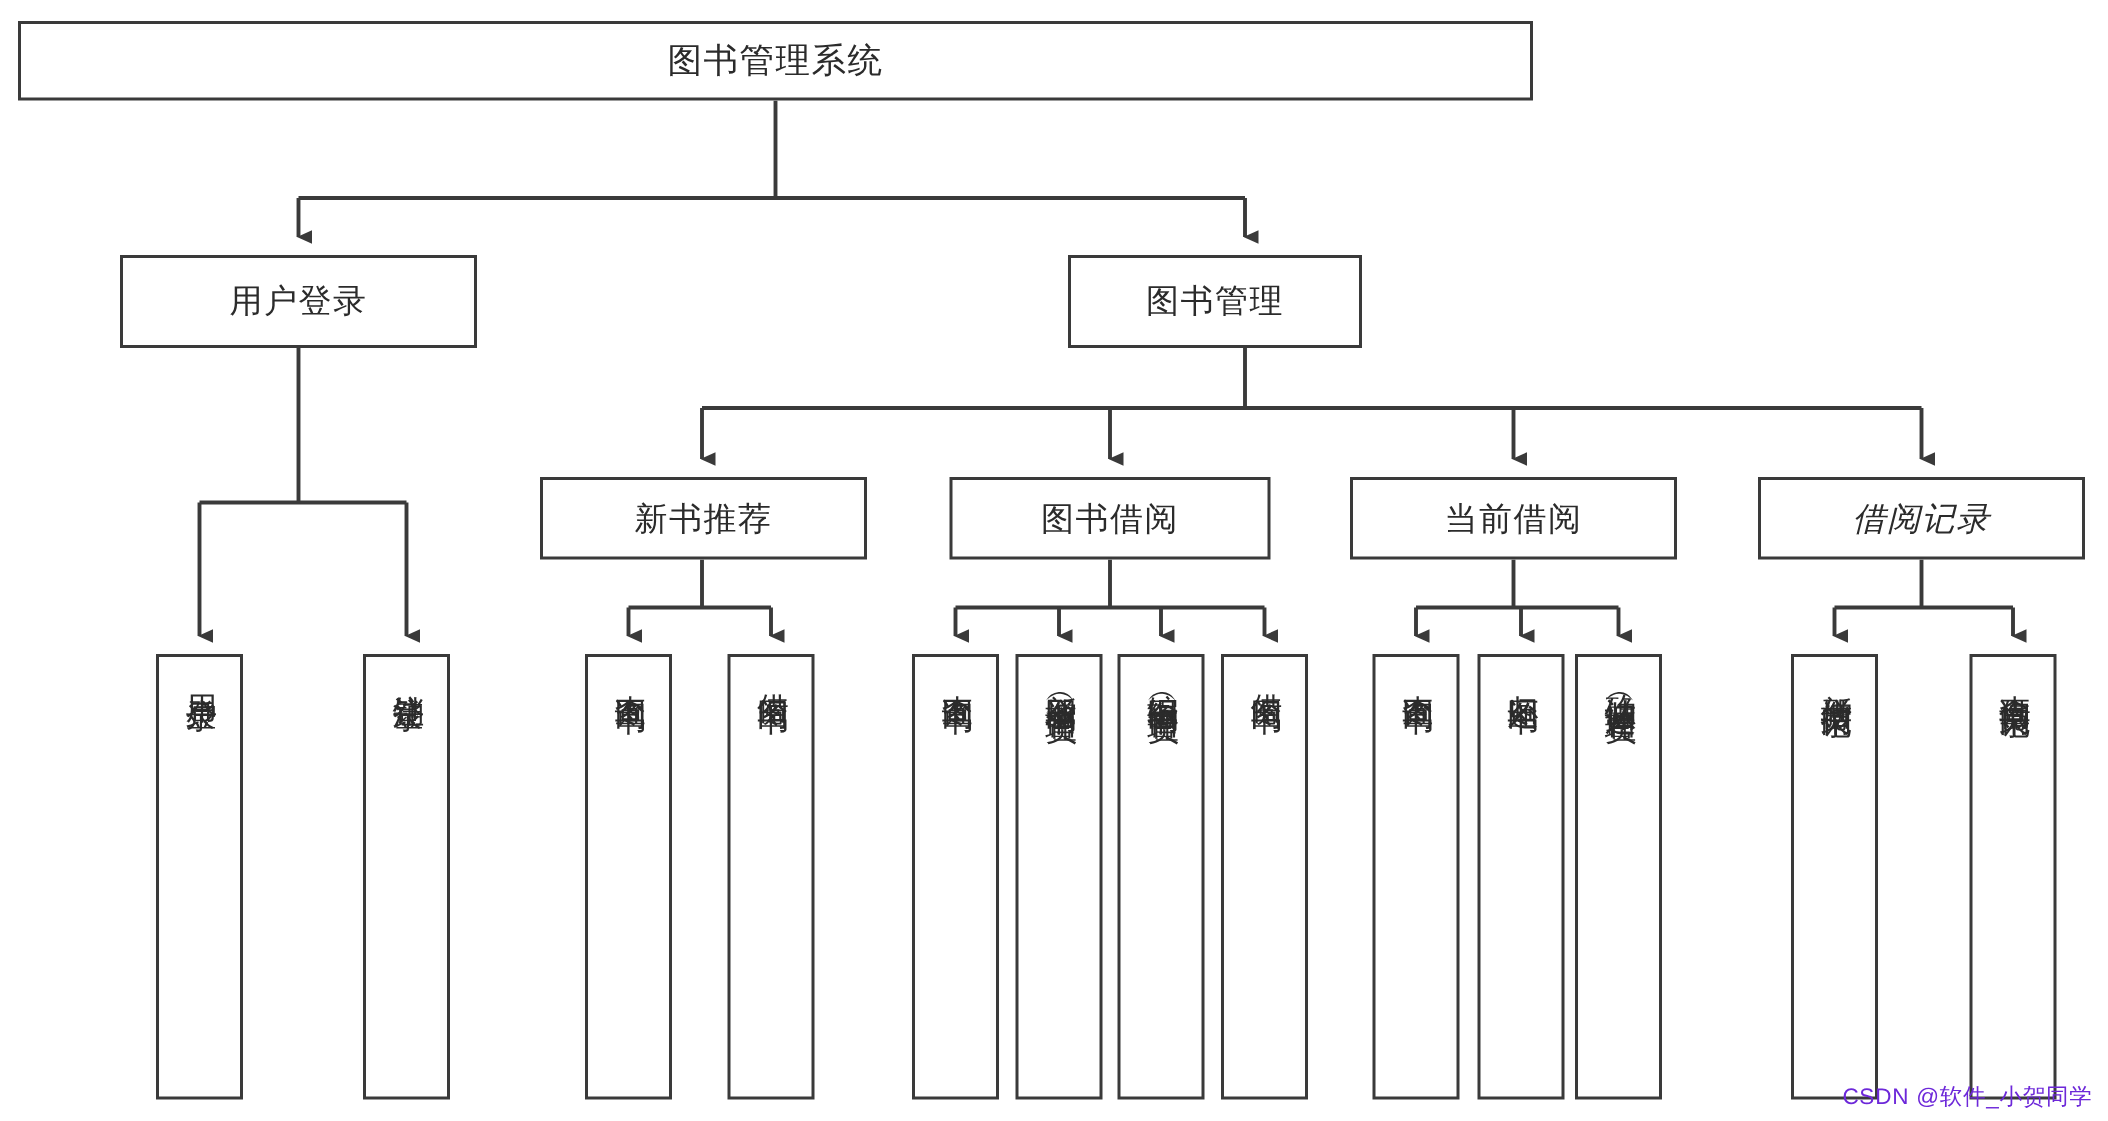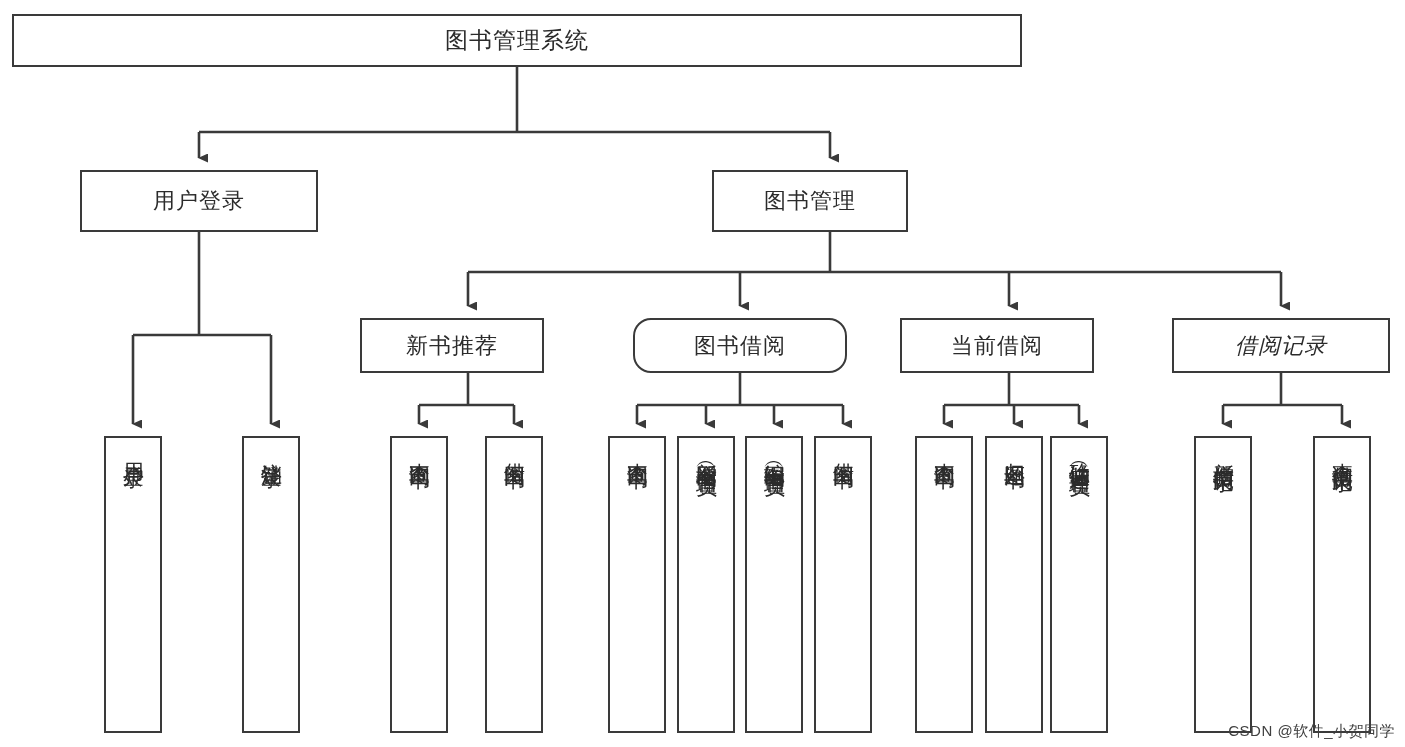--- a/index.html
+++ b/index.html
@@ -58,21 +58,21 @@
     line-height: 1.18;
     letter-spacing: 2px;
     white-space: nowrap;
     display: block;
   }
   .watermark {
     position: absolute;
     right: 10px;
     bottom: 6px;
     font-size: 15px;
-    color: #404040;
+    color: #6d28d9;
     z-index: 5;
     white-space: nowrap;
     letter-spacing: 0.5px;
   }
 </style>
 </head>
 <body>
 
 <div id="diagram-root">
 
@@ -130,27 +130,27 @@
     <span>图书管理系统</span>
   </div>
 
   <div class="node node-h" style="left:80px; top:170px; width:238px; height:62px;">
     <span>用户登录</span>
   </div>
   <div class="node node-h" style="left:712px; top:170px; width:196px; height:62px;">
     <span>图书管理</span>
   </div>
 
-  <div class="node node-h" style="left:360px; top:318px; width:184px; height:55px;">
+  <div class="node node-h" style="left:360px; top:318px; width:218px; height:55px;">
     <span>新书推荐</span>
   </div>
-  <div class="node node-h" style="left:633px; top:318px; width:214px; height:55px;border-radius:18px;">
+  <div class="node node-h" style="left:633px; top:318px; width:214px; height:55px;">
     <span>图书借阅</span>
   </div>
-  <div class="node node-h" style="left:900px; top:318px; width:194px; height:55px;">
+  <div class="node node-h" style="left:900px; top:318px; width:218px; height:55px;">
     <span>当前借阅</span>
   </div>
   <div class="node node-h" style="left:1172px; top:318px; width:218px; height:55px;font-style:italic;">
     <span>借阅记录</span>
   </div>
 
   <div class="node node-v" style="left:104px; top:436px; width:58px; height:297px;">
     <span class="vtext">用户登录</span>
   </div>
   <div class="node node-v" style="left:242px; top:436px; width:58px; height:297px;">

